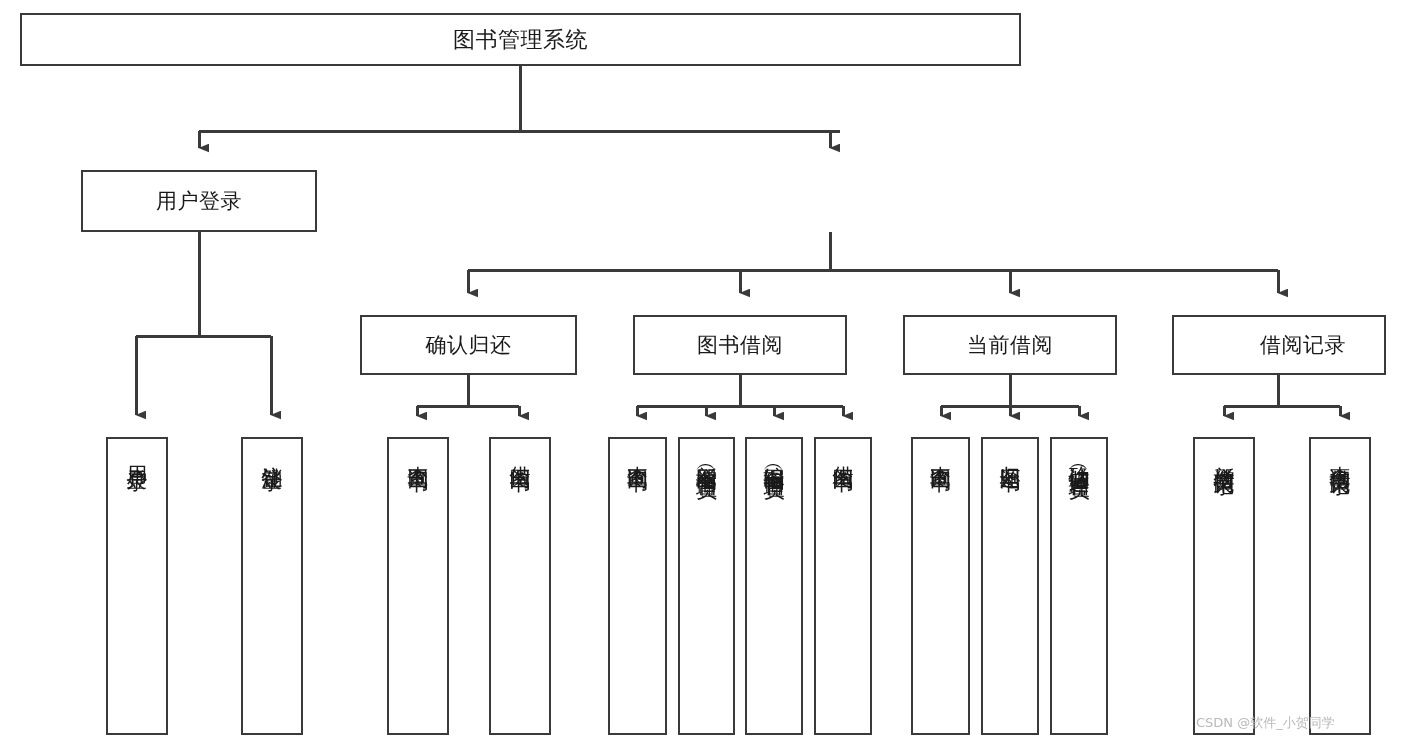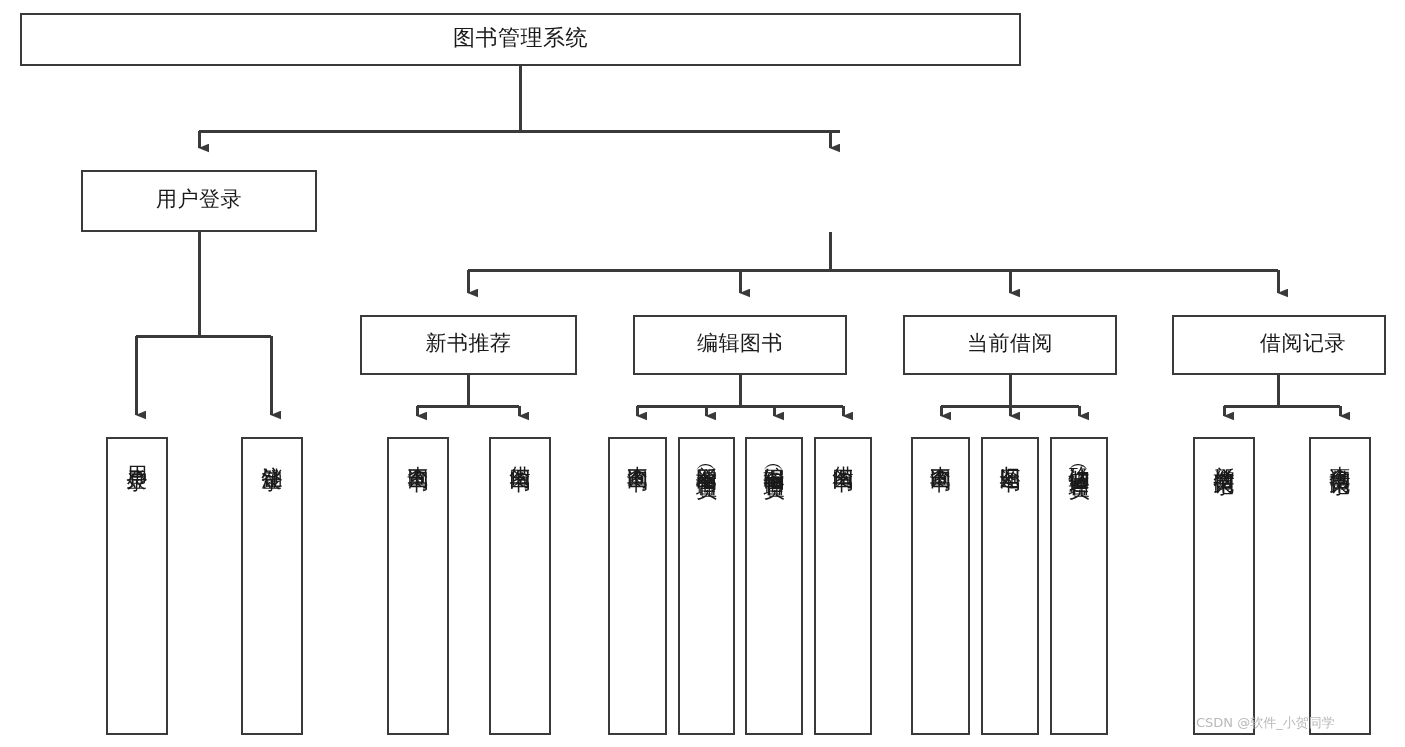--- a/index.html
+++ b/index.html
@@ -40,21 +40,20 @@
   .node-label {
     display: block;
     text-align: center;
     line-height: 1.18;
     letter-spacing: 0.5px;
     white-space: pre-line;
   }
   .node.horizontal .node-label {
     font-size: 21px;
     writing-mode: horizontal-tb;
-    font-family: Liberation Mono, monospace;
   }
   .node.vertical {
     align-items: flex-start;
     justify-content: center;
     padding-top: 10px;
   }
   .node.vertical .node-label {
     writing-mode: vertical-rl;
     text-orientation: upright;
     font-size: 21px;
@@ -133,25 +132,25 @@
   <div class="node horizontal root" style="left:20px; top:13px; width:1001px; height:53px;">
     <span class="node-label">图书管理系统</span>
   </div>
 
   <div class="node horizontal" style="left:81px; top:170px; width:236px; height:62px;">
     <span class="node-label">用户登录</span>
   </div>
 
 
   <div class="node horizontal" style="left:360px; top:315px; width:217px; height:60px;">
-    <span class="node-label">新书推荐</span>
+    <span class="node-label">确认归还</span>
   </div>
 
   <div class="node horizontal" style="left:633px; top:315px; width:214px; height:60px;">
-    <span class="node-label">编辑图书</span>
+    <span class="node-label">图书借阅</span>
   </div>
 
   <div class="node horizontal" style="left:903px; top:315px; width:214px; height:60px;">
     <span class="node-label">当前借阅</span>
   </div>
 
   <div class="node horizontal" style="left:1172px; top:315px; width:214px; height:60px;padding-left:48px;">
     <span class="node-label">借阅记录</span>
   </div>
 

